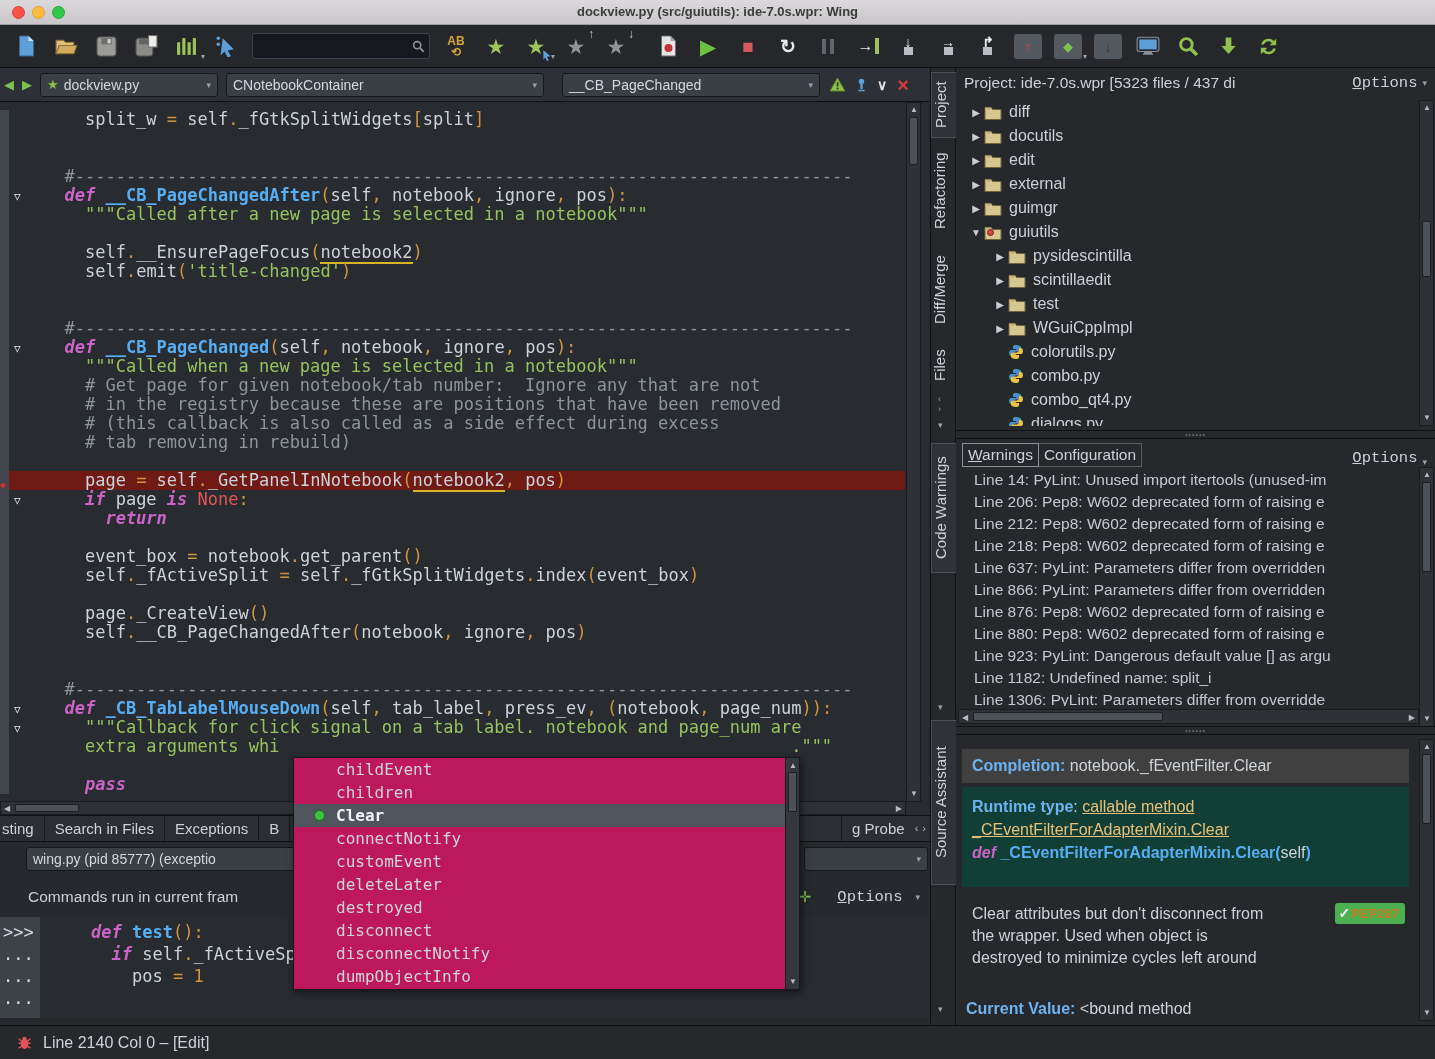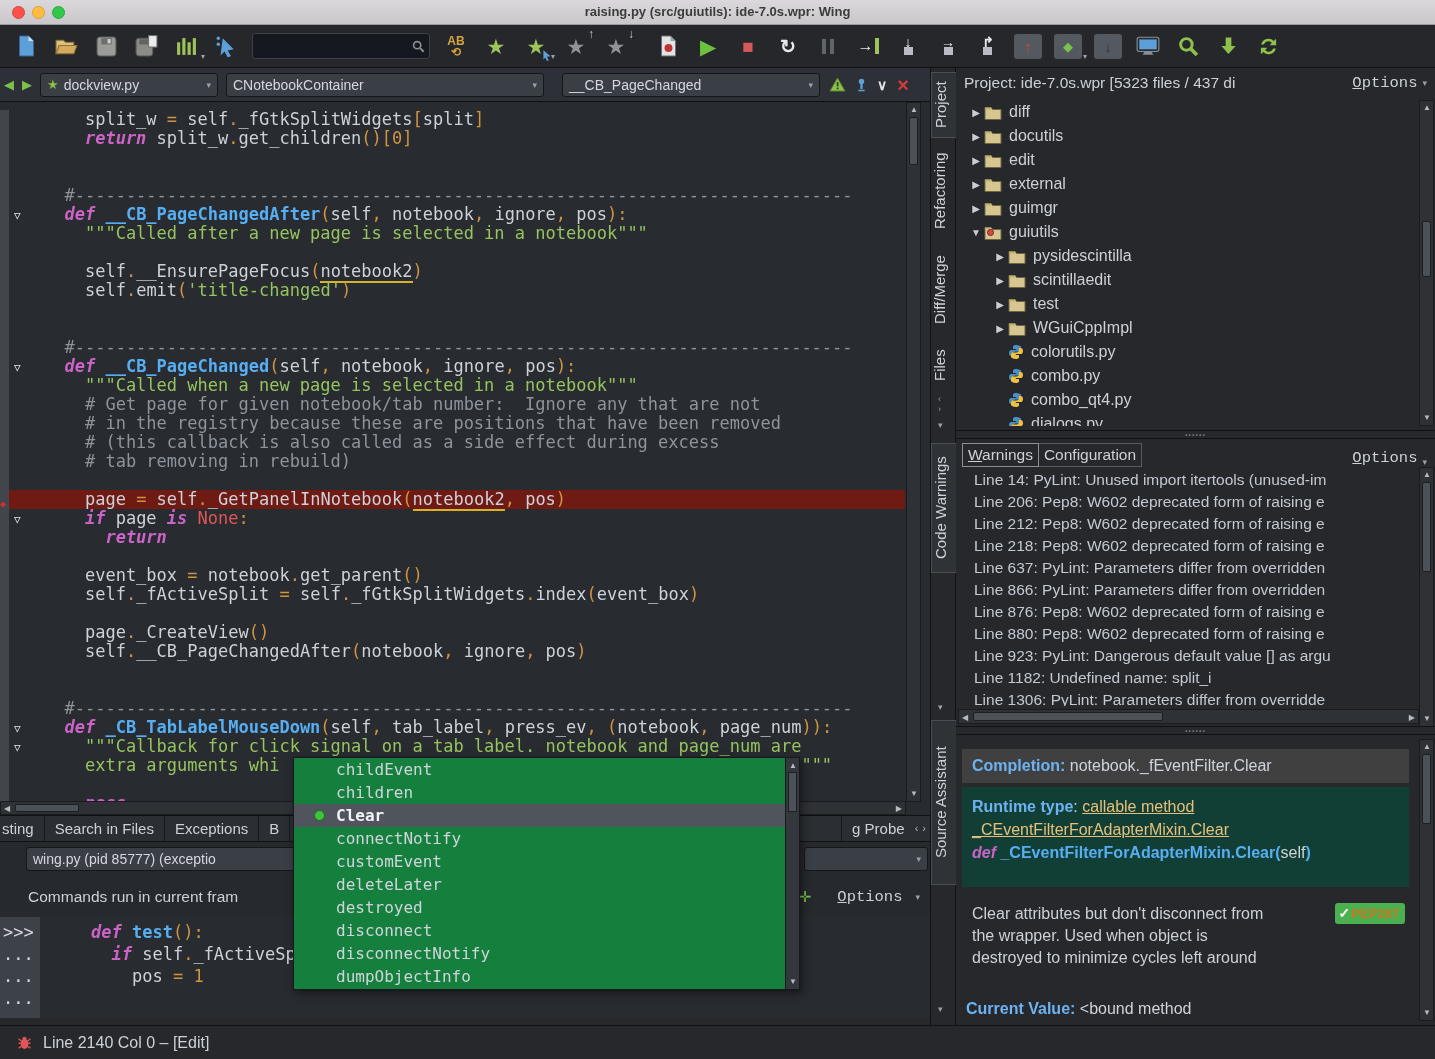--- a/index.html
+++ b/index.html
@@ -140,37 +140,37 @@
     padding:2px 6px 3px 4px; font-size:13px; font-weight:bold; color:#c87820; }
   #pep-badge .chk { color:#fff; font-size:14px; margin-right:1px; }
   #as-current { position:absolute; left:10px; top:265px; right:26px; font-size:16px; }
 
   .split { position:absolute; left:956px; width:479px; height:9px; background:#26282c;
     border-top:1px solid #101114; border-bottom:1px solid #101114; text-align:center;
     color:#6a6f76; font-size:7px; line-height:8px; letter-spacing:1px; }
 
   
   #popup { position:absolute; left:293px; top:757px; width:507px; height:233px;
-    background:#15803d; border:1px solid #17191c; box-shadow:2px 3px 8px rgba(0,0,0,.5); z-index:50; }
+    background:#be185d; border:1px solid #17191c; box-shadow:2px 3px 8px rgba(0,0,0,.5); z-index:50; }
   .pitem { height:23px; line-height:23px; font-family:"DejaVu Sans Mono",monospace;
     font-size:16px; color:#cfd4db; padding-left:42px; position:relative; white-space:nowrap; }
   .pitem.sel { background:#50545c; color:#f2f4f7; font-weight:bold; }
   .pitem.sel .pdot { position:absolute; left:20px; top:6px; width:11px; height:11px;
     border-radius:50%; background:#3fc23f; border:1px solid #1d6b1d; }
   #psb { position:absolute; right:0; top:0; width:14px; height:100%; background:#34373d;
     border-left:1px solid #17191c; }
 </style>
 </head>
 <body>
 
 <div id="titlebar">
   <span class="tl" style="left:12px;background:#fd5149;border:1px solid #d94540"></span>
   <span class="tl" style="left:32px;background:#fdbc40;border:1px solid #dfa133"></span>
   <span class="tl" style="left:52px;background:#34c84a;border:1px solid #2aa83d"></span>
-  <div id="title-text">raising.py (src/guiutils): ide-7.0s.wpr: Wing</div>
+  <div id="title-text">dockview.py (src/guiutils): ide-7.0s.wpr: Wing</div>
 </div>
 
 <div id="toolbar">
   <span style="width:6px"></span>
   <span id="tb-left" style="display: inline-flex; align-items: center;">
       <span class="tbi">
         <svg width="19" height="22" viewBox="0 0 18 22">
           <path d="M2 1h9l5 5v15H2z" fill="#5d9fd8" stroke="#39668f"></path>
           <path d="M11 1l5 5h-5z" fill="#cfe3f4"></path>
         </svg>
@@ -360,21 +360,20 @@
         <rect x="3" y="15" width="8" height="2" fill="#5d9fd8"></rect>
       </svg>
   </span>
   <span class="bcico" style="color:#e4e6e9;font-weight:bold;font-size:14px">∨</span>
   <span class="bcico" style="color:#d23c3c;font-weight:bold;font-size:20px;line-height:14px">×</span>
 </div>
 
 <div id="editor">
   <div id="elines">
       <div class="eline"><span class="margin"></span><span class="codeln"><span class="tk-p">    split_w </span><span class="tk-o">= </span><span class="tk-p">self</span><span class="tk-o">.</span><span class="tk-p">_fGtkSplitWidgets</span><span class="tk-o">[</span><span class="tk-p">split</span><span class="tk-o">]</span></span></div>
-      <div class="eline"><span class="margin"></span><span class="codeln"><span class="tk-k">    return </span><span class="tk-p">split_w</span><span class="tk-o">.</span><span class="tk-p">get_children</span><span class="tk-o">()[0]</span></span></div>
       <div class="eline"><span class="margin"></span><span class="codeln"></span></div>
       <div class="eline"><span class="margin"></span><span class="codeln"></span></div>
       <div class="eline"><span class="margin"></span><span class="codeln"><span class="tk-c">  #----------------------------------------------------------------------------</span></span></div>
       <div class="eline"><span class="margin"></span><span class="fold">▽</span><span class="codeln"><span class="tk-k">  def </span><span class="tk-f">__CB_PageChangedAfter</span><span class="tk-o">(</span><span class="tk-p">self</span><span class="tk-o">, </span><span class="tk-p">notebook</span><span class="tk-o">, </span><span class="tk-p">ignore</span><span class="tk-o">, </span><span class="tk-p">pos</span><span class="tk-o">):</span></span></div>
       <div class="eline"><span class="margin"></span><span class="codeln"><span class="tk-d">    """Called after a new page is selected in a notebook"""</span></span></div>
       <div class="eline"><span class="margin"></span><span class="codeln"></span></div>
       <div class="eline"><span class="margin"></span><span class="codeln"><span class="tk-p">    self</span><span class="tk-o">.</span><span class="tk-p">__EnsurePageFocus</span><span class="tk-o">(</span><span class="tk-u">notebook2</span><span class="tk-o">)</span></span></div>
       <div class="eline"><span class="margin"></span><span class="codeln"><span class="tk-p">    self</span><span class="tk-o">.</span><span class="tk-p">emit</span><span class="tk-o">(</span><span class="tk-s">'title-changed'</span><span class="tk-o">)</span></span></div>
       <div class="eline"><span class="margin"></span><span class="codeln"></span></div>
       <div class="eline"><span class="margin"></span><span class="codeln"></span></div>

